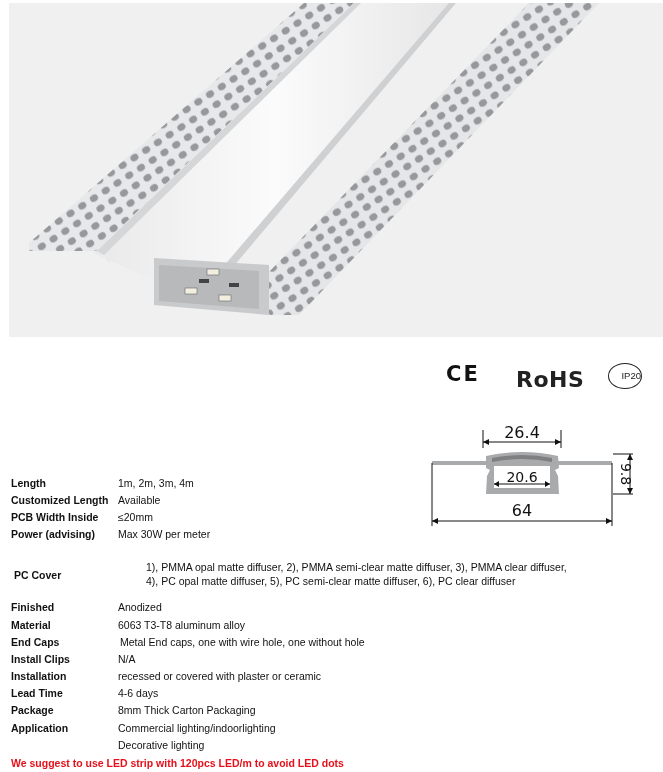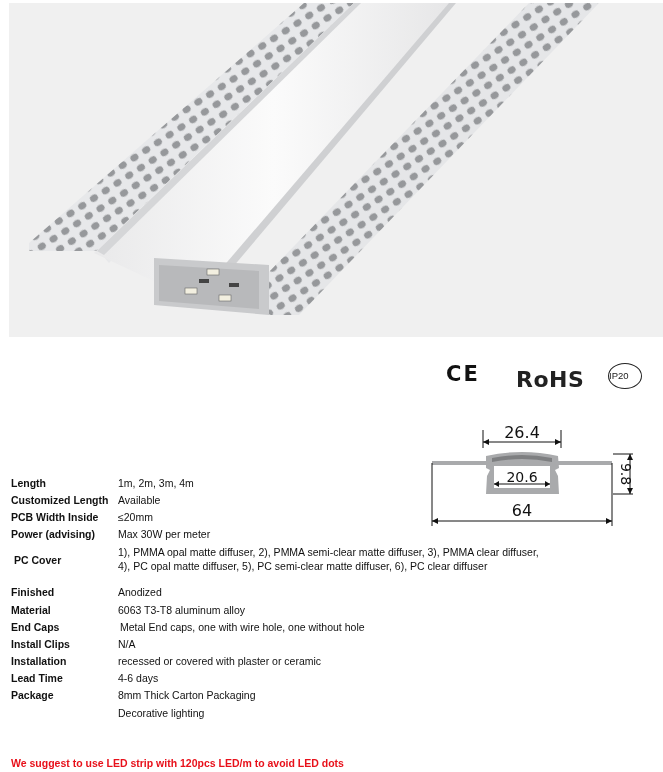--- a/index.html
+++ b/index.html
@@ -2,27 +2,27 @@
 <html><head>
 <meta charset="utf-8">
 <style>
   html, body { margin: 0; padding: 0; background: #ffffff; }
   body { width: 663px; height: 772px; position: relative; overflow: hidden; font-family: "Liberation Sans", sans-serif; color: #111; }
   .photo { position: absolute; left: 9px; top: 3px; width: 654px; height: 334px; background: #f0f0f0; overflow: hidden; }
   .photo svg { position: absolute; left: 0; top: 0; }
   .certs { position: absolute; top: 362px; left: 440px; width: 210px; height: 30px; }
   .cert-ce { position: absolute; left: 6px; top: 0px; font-family: "DejaVu Sans", sans-serif; font-size: 21px; font-weight: bold; letter-spacing: 2px; color: #111; }
   .cert-rohs { position: absolute; left: 76px; top: 5px; font-family: "DejaVu Sans", sans-serif; font-size: 22px; font-weight: bold; color: #222; letter-spacing: 0.5px; }
-  .cert-ip { position: absolute; left: 168px; top: 1px; width: 32px; height: 24px; border: 1.5px solid #222; border-radius: 50%; font-size: 9.5px; text-align: left; line-height: 24px; color: #222; }
+  .cert-ip { position: absolute; left: 168px; top: 1px; width: 32px; height: 24px; border: 1.5px solid #222; border-radius: 50%; font-size: 9.5px; text-align: right; line-height: 24px; color: #222; }
   .profile { position: absolute; left: 428px; top: 418px; width: 210px; height: 110px; }
   .specs { position: absolute; left: 11px; top: 474px; width: 640px; font-size: 10.5px; }
   .row { display: flex; height: 17.2px; align-items: center; }
   .row .k { width: 107px; font-weight: bold; color: #111; white-space: nowrap; }
   .row .v { color: #111; white-space: nowrap; }
-  .row.tall { height: 32px; margin: 1px 0 8px 0; }
+  .row.tall { height: 32px; margin: 16px 0 8px 0; gap: 28px; }
   .row.tall .k { padding-left: 3px; width: 104px; }
   .row.tall .v { white-space: normal; line-height: 13.5px; width: 470px; }
   .v.indent { padding-left: 2px; }
   .suggest { color: #e8101a; font-weight: bold; font-size: 10.5px; position: absolute; left: 11px; top: 757px; white-space: nowrap; }
 </style>
 </head>
 <body>
 
 <div class="photo">
   <svg width="654" height="334" viewBox="0 0 654 334">
@@ -146,18 +146,22 @@
   </div>
   <div class="row">
     <span class="k">Lead Time</span>
     <span class="v">4-6 days</span>
   </div>
   <div class="row">
     <span class="k">Package</span>
     <span class="v">8mm Thick Carton Packaging</span>
   </div>
   <div class="row">
+    <span class="k">Application</span>
+    <span class="v">Commercial lighting/indoorlighting</span>
+  </div>
+  <div class="row">
     <span class="k"></span>
     <span class="v">Decorative lighting</span>
   </div>
 </div>
 
 <div class="suggest">We suggest to use LED strip with 120pcs LED/m to avoid LED dots</div>
 
 </body></html>

